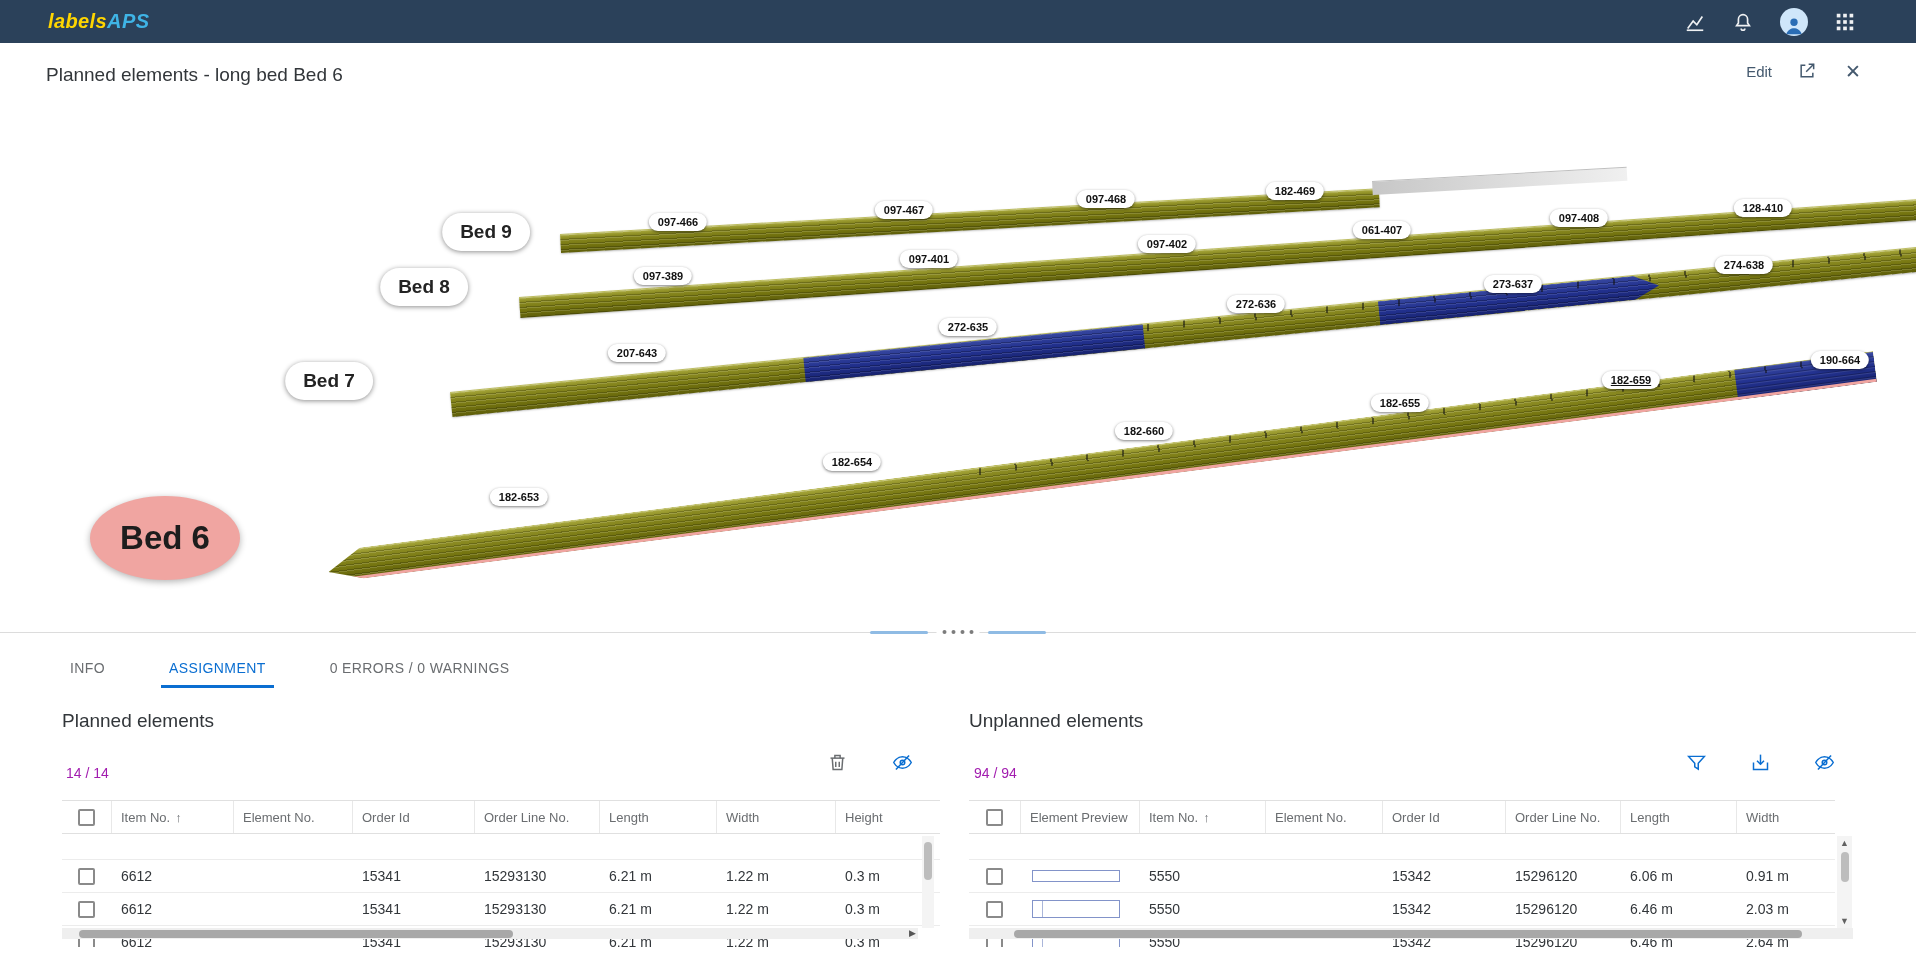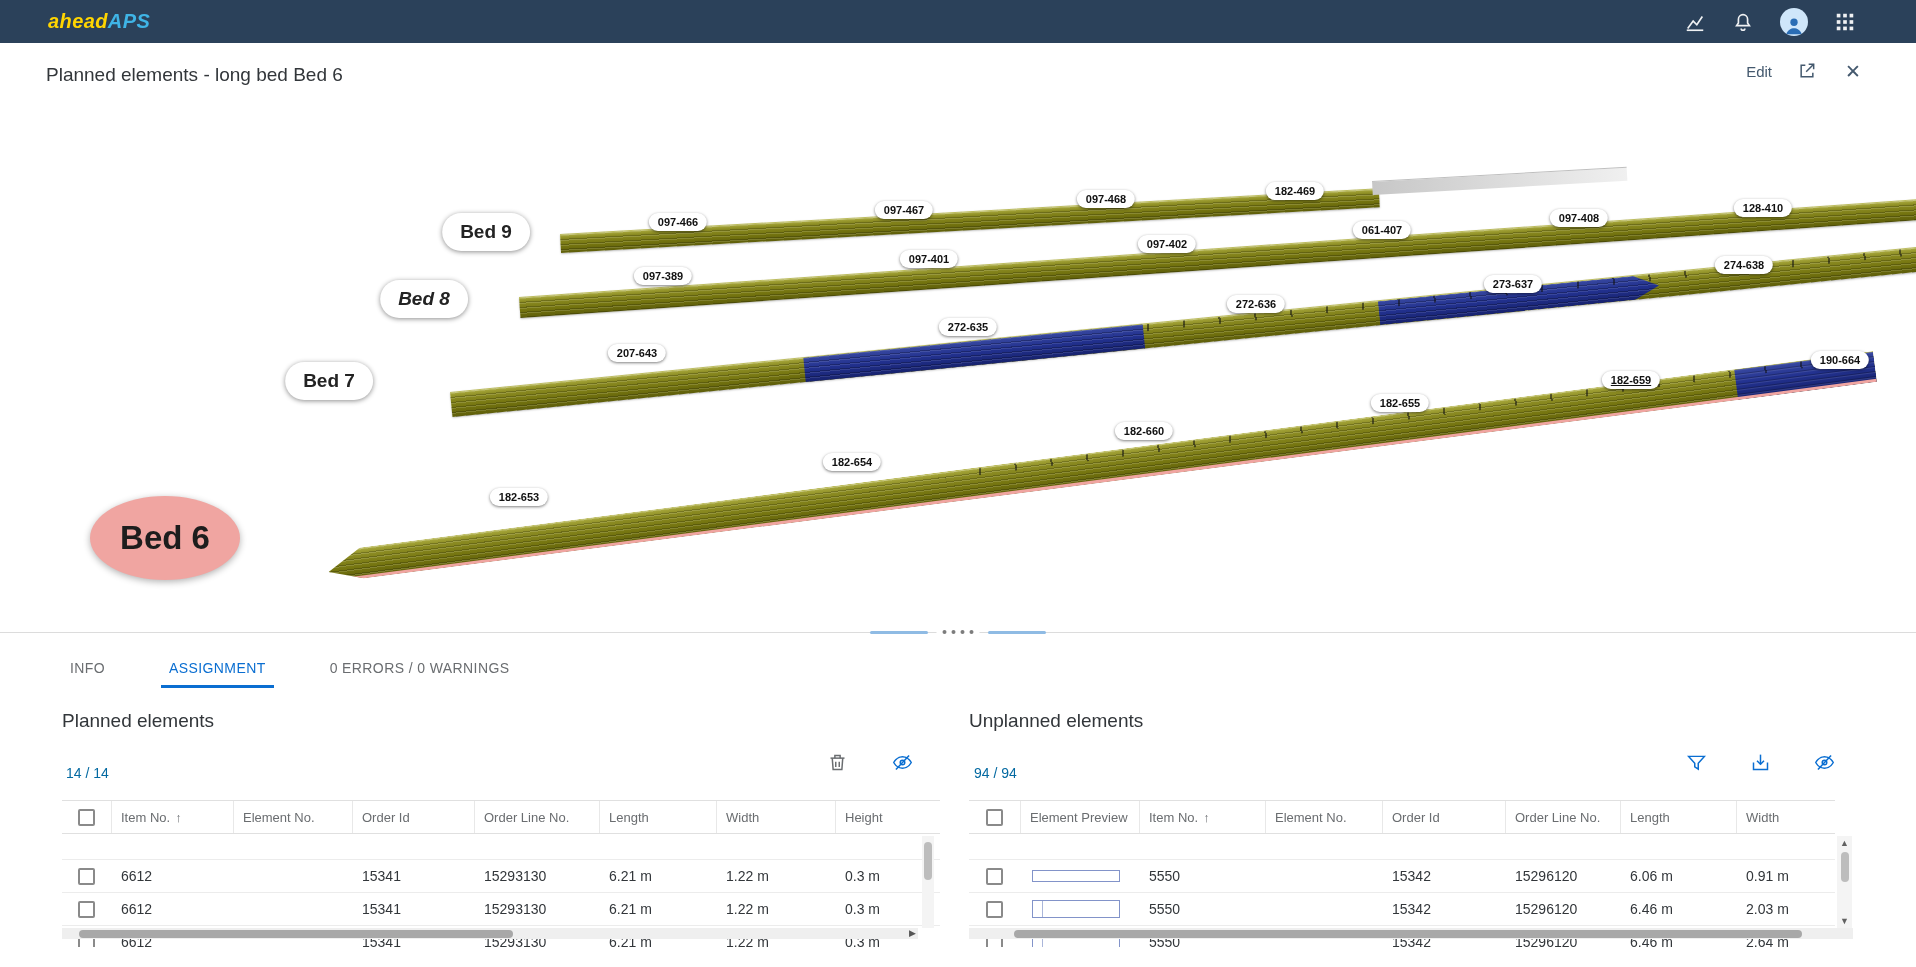--- a/index.html
+++ b/index.html
@@ -73,21 +73,21 @@
   .splitter-grip i{width:4px;height:4px;border-radius:50%;background:#7c7c7c;}
 
   
   .tabs{position:absolute;left:62px;top:652px;display:flex;gap:48px;align-items:flex-end;font-size:14px;letter-spacing:.4px;color:#6a6d70;}
   .tab{padding:8px 8px 12px;cursor:pointer;}
   .tab.active{color:#0a6ed1;border-bottom:3px solid #0a6ed1;padding-bottom:9px;}
 
   
   .panel-title{position:absolute;top:710px;font-size:19px;color:#32363a;}
   .panel-title.left{left:62px;} .panel-title.right{left:969px;}
-  .count{position:absolute;top:765px;font-size:14px;color:#0369a1;}
+  .count{position:absolute;top:765px;font-size:14px;color:#a21caf;}
   .count.left{left:66px;} .count.right{left:974px;}
   .panel-icons{position:absolute;top:751px;display:flex;align-items:center;}
   .panel-icons.left{left:826px;gap:43px;}
   .panel-icons.right{left:1685px;gap:42px;}
   .picon{width:22px;height:22px;display:flex;align-items:center;justify-content:center;}
   .picon svg{width:21px;height:21px;}
   .gray-ic{color:#6a6d70;} .blue-ic{color:#0a6ed1;}
 
   
   .table{position:absolute;top:800px;}
@@ -119,21 +119,21 @@
   .hthumb{position:absolute;top:1.5px;height:8px;background:#a8a8a8;border-radius:4px;}
   .harrow{position:absolute;right:2px;top:0;font-size:9px;color:#555;line-height:11px;}
 </style>
 </head>
 <body>
 
 <div class="page">
 
   <div class="navbar">
     <div class="brand">
-      <span class="p1">ahead</span><span class="p2">APS</span>
+      <span class="p1">labels</span><span class="p2">APS</span>
     </div>
     <div class="nav-icons">
       <span class="nav-icon">
         <svg viewBox="0 0 24 24" fill="none" stroke="currentColor" stroke-width="1.8">
             <path d="M4 19l6-8 4 4 6-9"></path>
             <path d="M3 21h18"></path>
           </svg>
       </span>
       <span class="nav-icon">
         <svg viewBox="0 0 24 24" fill="none" stroke="currentColor" stroke-width="1.8">
@@ -218,21 +218,21 @@
         <div class="blue" style="left: 24%; width: 23%;"></div>
         <div class="blue point" style="left: 63%; width: 19%;"></div>
         <div class="ticks" style="left: 45%; width: 54%;"></div>
       </div>
       <div class="strip olive taper" style="left: 326px; top: 402px; width: 1560px; height: 30px; transform: rotate(-7.4deg);">
         <div class="blue" style="left: 91%; width: 9%;"></div>
         <div class="ticks" style="left: 40%; width: 59%;"></div>
         <div class="pink-edge"></div>
       </div>
       <div class="bed-pill" style="left: 486px; top: 82px;">Bed 9</div>
-      <div class="bed-pill" style="left: 424px; top: 149px; font-style: italic;">Bed 8</div>
+      <div class="bed-pill" style="left: 424px; top: 137px;">Bed 8</div>
       <div class="bed-pill" style="left: 329px; top: 231px;">Bed 7</div>
       <div class="bed-highlight" style="left: 165px; top: 388px;">Bed 6</div>
       <div class="el-label" style="left: 678px; top: 72px;">097-466</div>
       <div class="el-label" style="left: 904px; top: 60px;">097-467</div>
       <div class="el-label" style="left: 1106px; top: 49px;">097-468</div>
       <div class="el-label" style="left: 1295px; top: 41px;">182-469</div>
       <div class="el-label" style="left: 663px; top: 126px;">097-389</div>
       <div class="el-label" style="left: 929px; top: 109px;">097-401</div>
       <div class="el-label" style="left: 1167px; top: 94px;">097-402</div>
       <div class="el-label" style="left: 1382px; top: 80px;">061-407</div>

